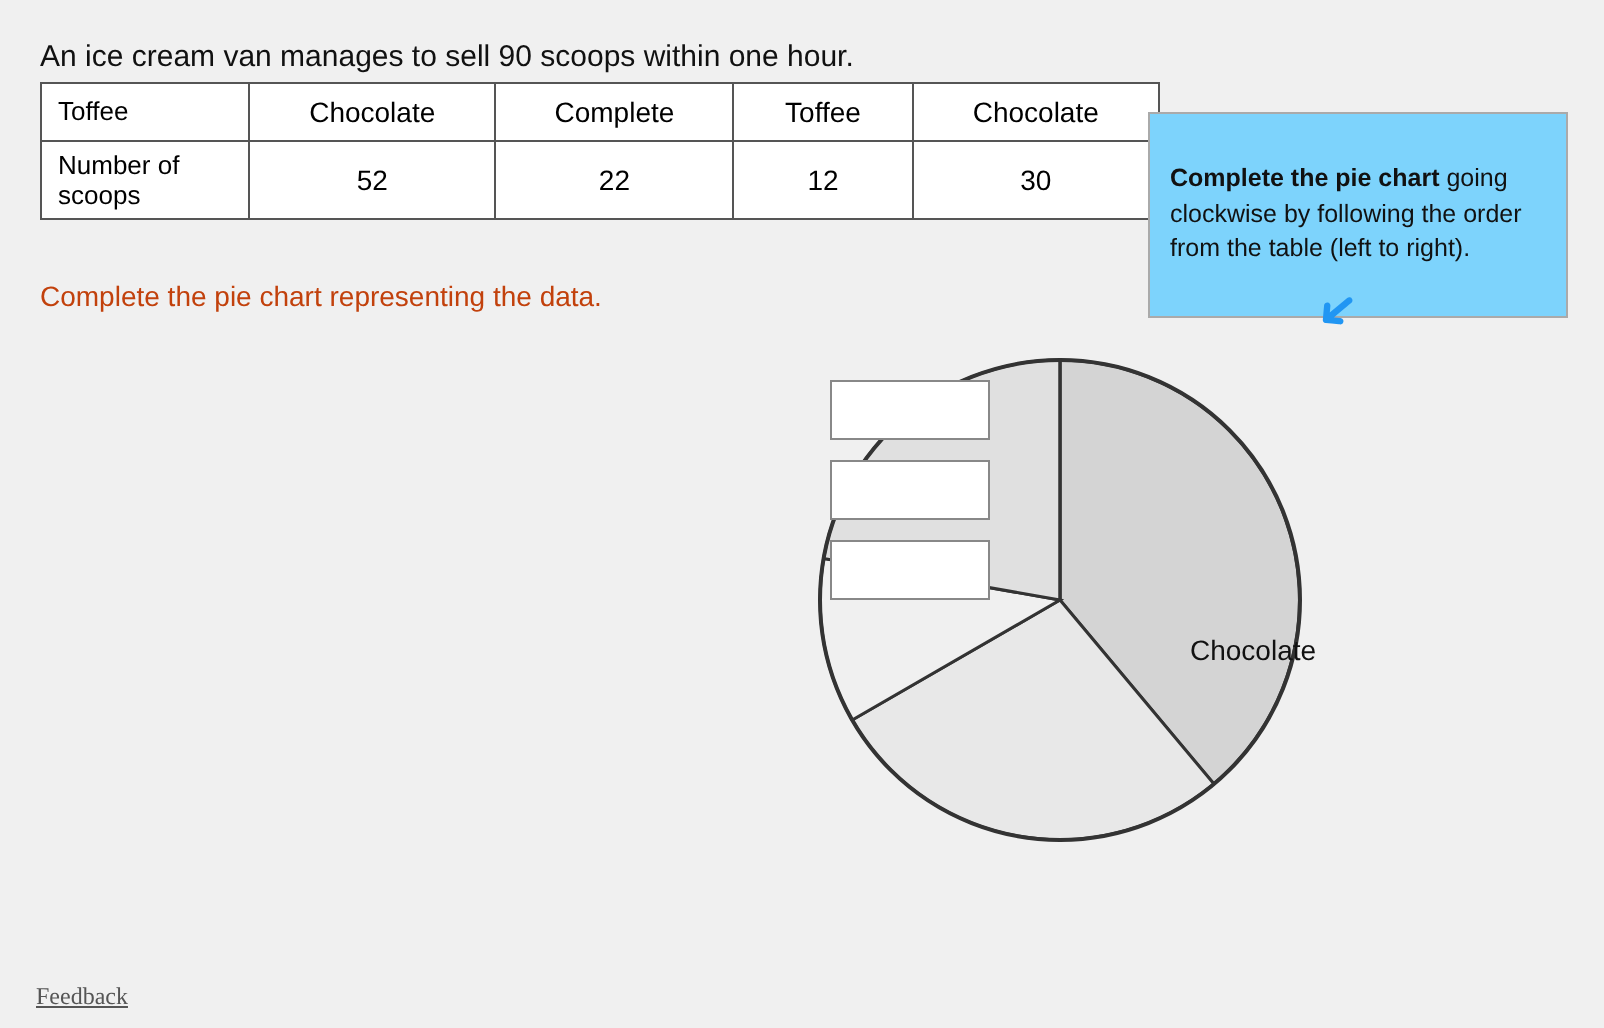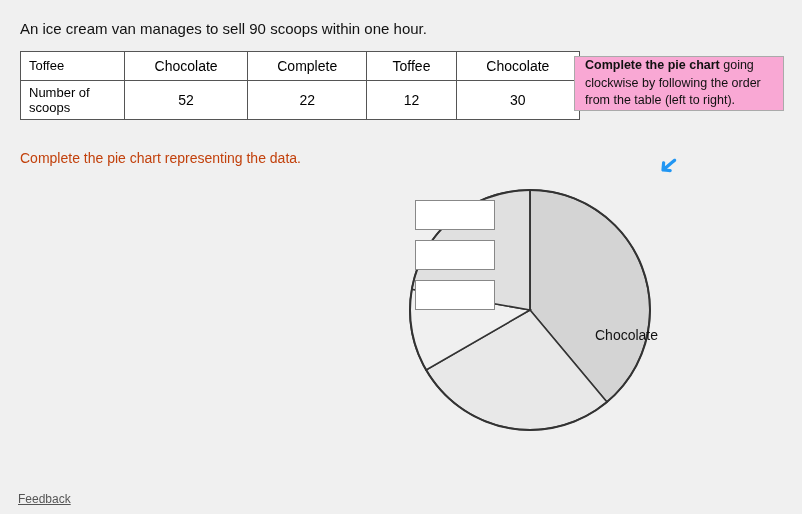--- a/index.html
+++ b/index.html
@@ -18,21 +18,20 @@
       width: 100%;
       height: 100%;
       padding: 18px 20px 0 20px;
       position: relative;
     }
 
     .intro-text {
       font-size: 15px;
       line-height: 1.5;
       color: #111;
-      margin-bottom: 10px;
     }
 
     
     .data-table {
       border-collapse: collapse;
       width: 560px;
       margin-bottom: 16px;
     }
     .data-table td, .data-table th {
       border: 1.5px solid #555;
@@ -48,23 +47,23 @@
       font-size: 13px;
       white-space: nowrap;
     }
 
     
     .instruction-box {
       position: absolute;
       top: 56px;
       right: 18px;
       width: 210px;
-      background: #f9a8d4;
+      background: #7dd3fc;
       border: 1.5px solid #aaa;
-      padding: 0 10px;
+      padding: 24px 10px;
       font-size: 12.5px;
       line-height: 1.4;
       color: #111;
     }
 
     
     .complete-text {
       font-size: 14px;
       color: #c2410c;
       margin-bottom: 14px;
@@ -89,20 +88,21 @@
 
     
     .feedback-link {
       position: absolute;
       bottom: 8px;
       left: 18px;
       font-size: 12px;
       color: #555;
       text-decoration: underline;
       cursor: pointer;
+      font-family: Liberation Serif, serif;
     }
   </style>
 </head>
 <body>
 
 <div class="main-content">
 
   <div class="intro-text">
     <div>An ice cream van manages to sell 90 scoops within one hour.</div>
   </div>

